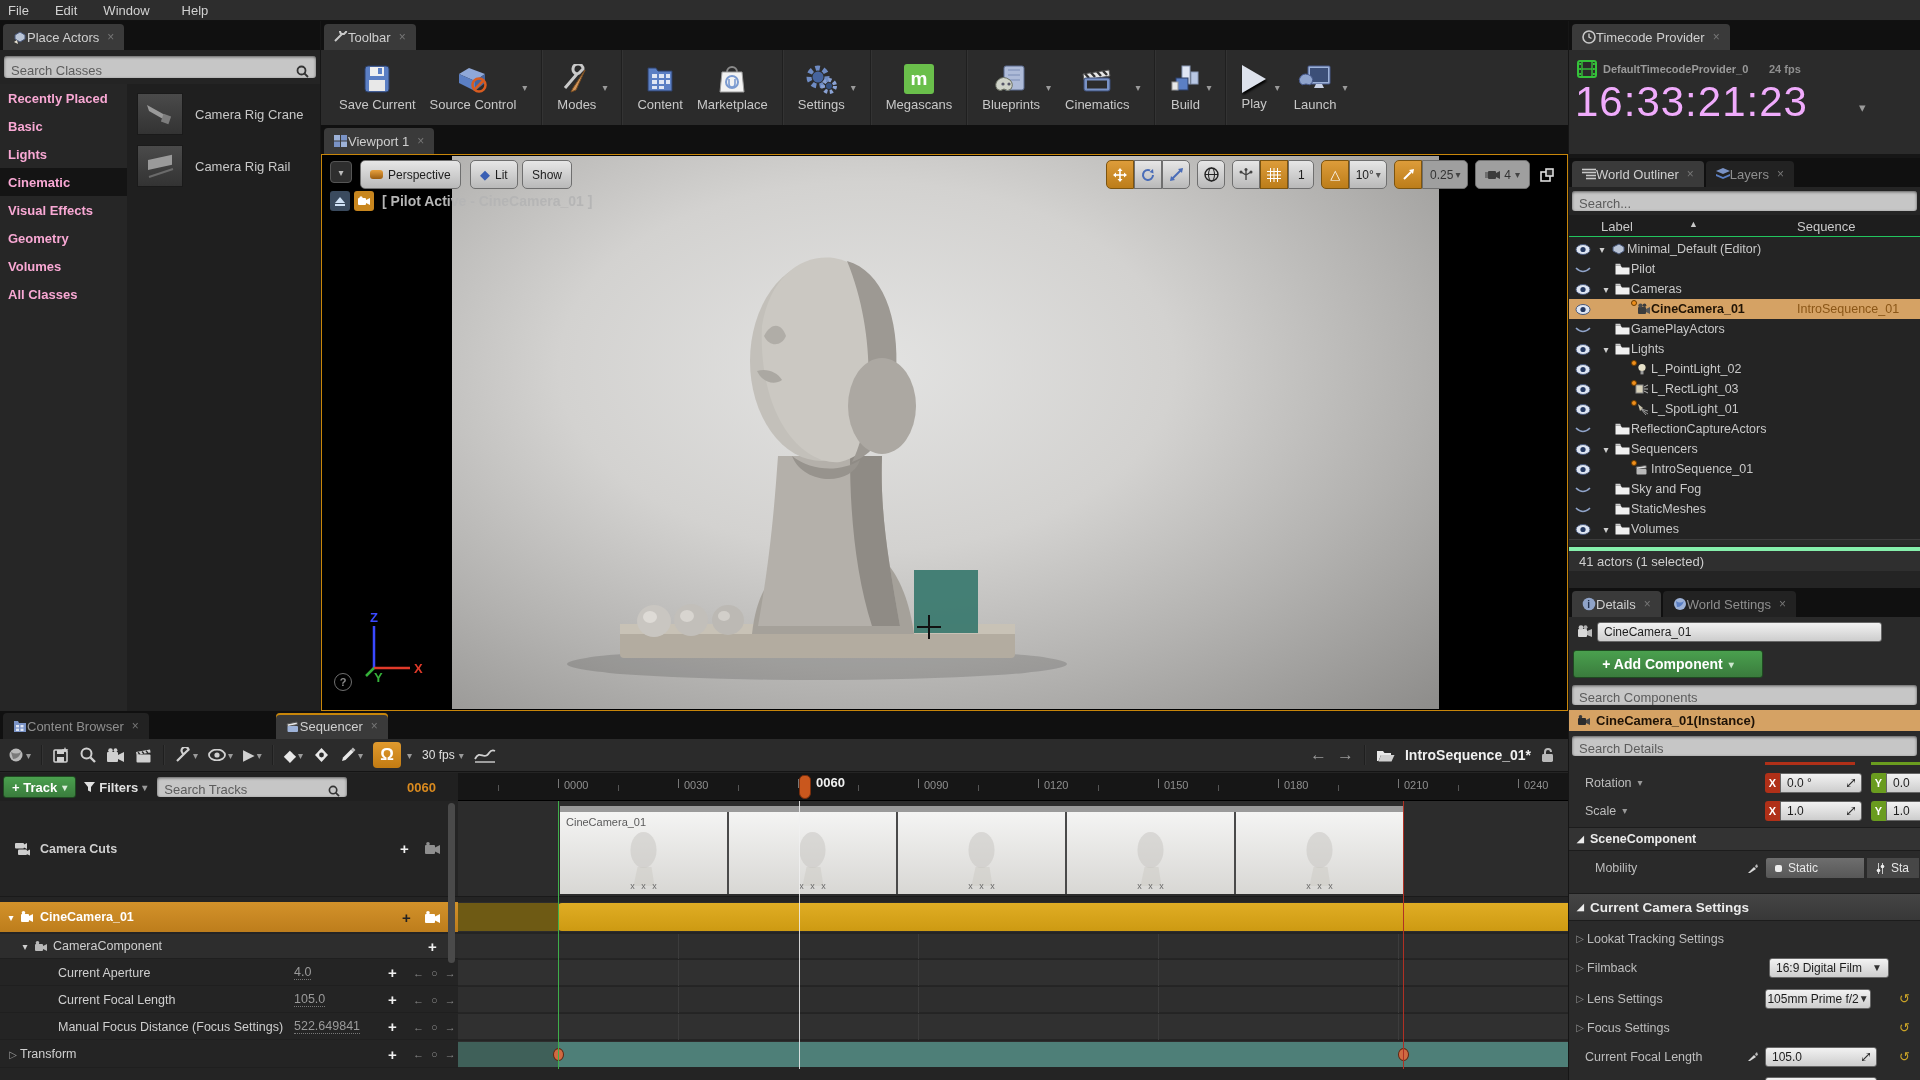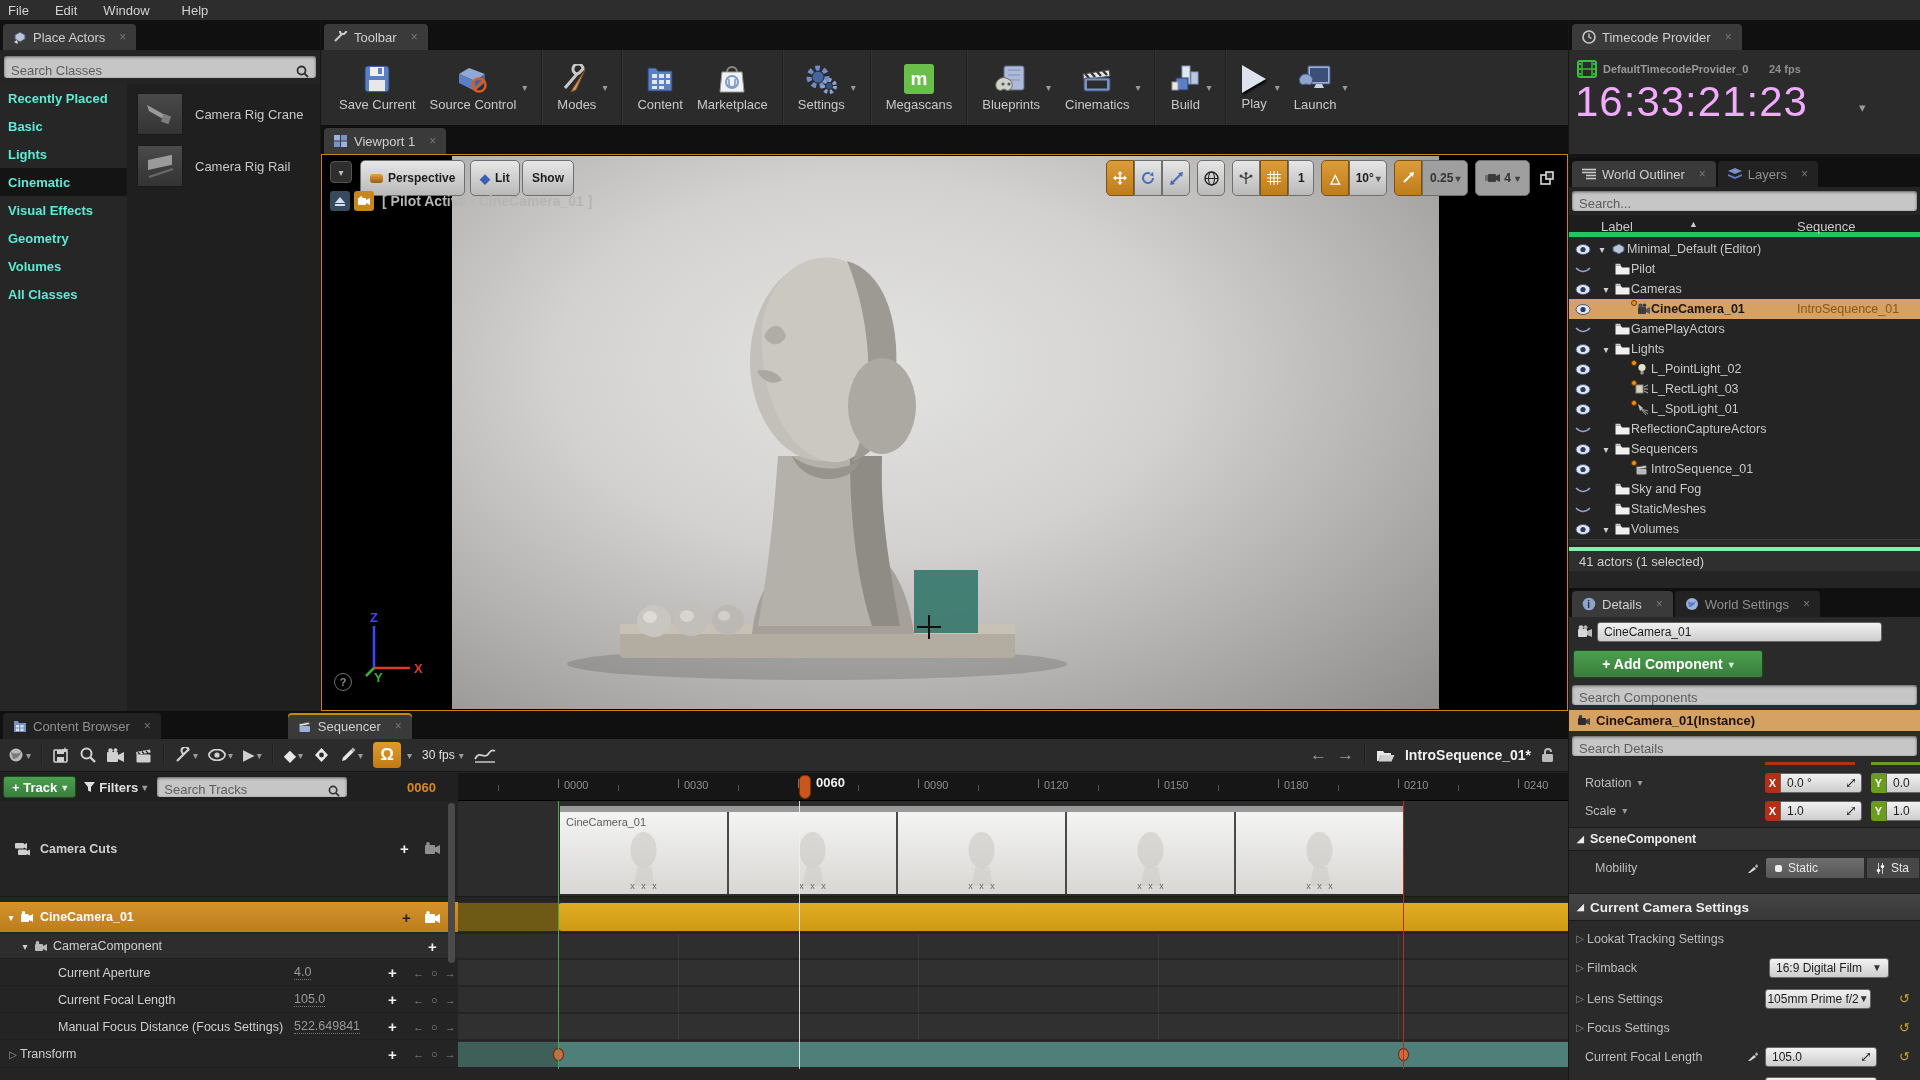--- a/index.html
+++ b/index.html
@@ -1,29 +1,29 @@
 <!DOCTYPE html>
 <html><head>
 <meta charset="utf-8">
 <style>
 *{margin:0;padding:0;box-sizing:border-box}
 body{width:1920px;height:1080px;background:#161616;font-family:"Liberation Sans",sans-serif;color:#c8c8c8;overflow:hidden;position:relative;font-size:13px}
 .abs{position:absolute}
 .panel{position:absolute;background:#262626}
 .tabstrip{position:absolute;background:#101010;display:flex;align-items:flex-end;padding-left:3px}
-.tab{height:26px;display:flex;align-items:center;gap:6px;padding:0 10px;border-radius:4px 4px 0 0;background:#3a3a3a;color:#cfcfcf;font-size:13px;margin-right:2px;white-space:nowrap}
+.tab{height:26px;display:flex;align-items:center;padding:0 10px;border-radius:4px 4px 0 0;background:#3a3a3a;color:#cfcfcf;font-size:13px;margin-right:2px;white-space:nowrap}
 .tab.off{background:#222;color:#8f8f8f}
 .tab .close{margin-left:8px;color:#777;font-size:12px}
 .tab.seqon{box-shadow:inset 0 2px 0 #c8860a}
 .input{background:#c6c6c6;border-radius:3px;box-shadow:inset 0 1px 3px rgba(0,0,0,.55);color:#5c5c5c;display:flex;align-items:flex-end;padding:0 7px;font-size:13px;position:absolute}
 .vsep{width:2px;align-self:stretch;background:linear-gradient(90deg,#151515,#3d3d3d)}
 .tbtn{display:flex;align-items:center;gap:2px;color:#bdbdbd;font-size:12px}
 .tcol{display:flex;flex-direction:column;align-items:center;gap:3px}
 .dd{color:#9a9a9a;font-size:10px}
-.chip{height:36px;border-radius:5px;background:linear-gradient(#e6e6e6,#b9b9b9);color:#1d1d1d;display:flex;align-items:center;justify-content:center;font-weight:bold;font-size:12px;padding:0 9px;border:1px solid #6f6f6f;gap:5px}
+.chip{height:29px;border-radius:5px;background:linear-gradient(#e6e6e6,#b9b9b9);color:#1d1d1d;display:flex;align-items:center;justify-content:center;font-weight:normal;font-size:12px;padding:0 9px;border:1px solid #6f6f6f;gap:5px}
 .chip.on{background:linear-gradient(#dd9c3a,#bc7d1a);color:#fff;border-color:#7c5410}
 .chip.dim{background:#9f9f9f;color:#333}
 .orow{position:absolute;left:0;width:352px;height:20px;display:flex;align-items:center;font-size:12.5px;color:#c9c9c9;overflow:hidden}
 .orow.sel{background:#d5a264;color:#201304}
 .oseq{position:absolute;left:228px;color:#9a9a9a}
 .orow.sel .oseq{color:#8a5617}
 .eyec{position:absolute;left:5px;width:18px;display:flex;justify-content:center}
 .car{width:14px;color:#cfcfcf;font-size:10px;text-align:center;flex:none}
 .oic{width:18px;display:flex;justify-content:center;flex:none;position:relative}
 .sdot{position:absolute;left:-2px;top:-3px;width:6px;height:6px;border-radius:50%;background:#ef8f1c;border:1px solid #6b3c00}
@@ -34,21 +34,21 @@
 .reset{position:absolute;color:#c9a227;font-size:13px}
 .trk{position:absolute;display:flex;align-items:center;color:#cfcfcf;font-size:12.5px}
 .plus{color:#f0f0f0;font-weight:bold;font-size:15px}
 .nav{color:#8a8a8a;font-size:11px;letter-spacing:2px}
 .rtick{position:absolute;top:6px;color:#8f8f8f;font-size:11px;display:flex;gap:5px;align-items:flex-start}
 .tickbar{width:1px;height:9px;background:#777}
 .mtick{position:absolute;top:12px;width:1px;height:6px;background:#555}
 .gline{position:absolute;width:1px;background:#3c3c3c}
 .thumb{flex:1;background:linear-gradient(#f4f4f3,#d8d7d4);position:relative;overflow:hidden}
 .dots{position:absolute;bottom:3px;left:42%;color:#6a6a6a;font-size:9px;letter-spacing:2px}
-.catrow{height:28px;display:flex;align-items:center;padding-left:8px;font-weight:bold;color:#5eead4;font-size:13px}
+.catrow{height:28px;display:flex;align-items:center;padding-left:8px;font-weight:bold;color:#f9a8d4;font-size:13px}
 .catrow.sel{background:#141414}
 .pitem{display:flex;align-items:center;gap:12px;height:52px;padding-left:10px}
 .pthumb{width:46px;height:42px;background:linear-gradient(#4a4a4a,#333);border:1px solid #1a1a1a;display:flex;align-items:center;justify-content:center}
 .seg{height:22px;display:flex;align-items:center;gap:6px;padding:0 9px;font-size:12px;color:#e8e8e8;position:absolute}
 svg{display:block}
 </style>
 </head>
 <body>
 
 <div class="abs" style="left:0;top:0;width:1920px;height:21px;background:#2d2d2d;display:flex;align-items:center;border-bottom:1px solid #111">
@@ -485,21 +485,21 @@
         <path d="M0 6 L7 9 L14 6 L14 8 L7 11 L0 8 Z" fill="#5b7fc4"></path>
       </svg>
     <span>Layers</span>
     <span class="close">×</span>
   </div>
 </div>
 <div class="panel" style="left:1569px;top:187px;width:351px;height:401px;background:#242424;overflow:hidden">
   <div class="input" style="left:3px;top:4px;width:345px;height:20px">
       <span>Search...</span>
     </div>
-  <div class="abs" style="left:0;top:28px;width:351px;height:22px;background:#1d1d1d;border-bottom:5px solid #22c55e">
+  <div class="abs" style="left:0;top:28px;width:351px;height:22px;background:#1d1d1d;border-bottom:1px solid #22c55e">
     <span class="abs" style="left:32px;top:4px;color:#c9c9c9">Label</span>
     <span class="abs" style="left:120px;top:4px;color:#c9c9c9;font-size:9px">▲</span>
     <span class="abs" style="left:228px;top:4px;color:#c9c9c9">Sequence</span>
   </div>
   <div class="abs" style="left:0;top:52px;width:351px;height:300px">
 
     <div class="orow" style="top:0">
       <span class="eyec">
           <svg width="16" height="11" viewBox="0 0 16 11">
             <ellipse cx="8" cy="5.5" rx="7" ry="5" fill="#dfe6f2" stroke="#47577a"></ellipse>

